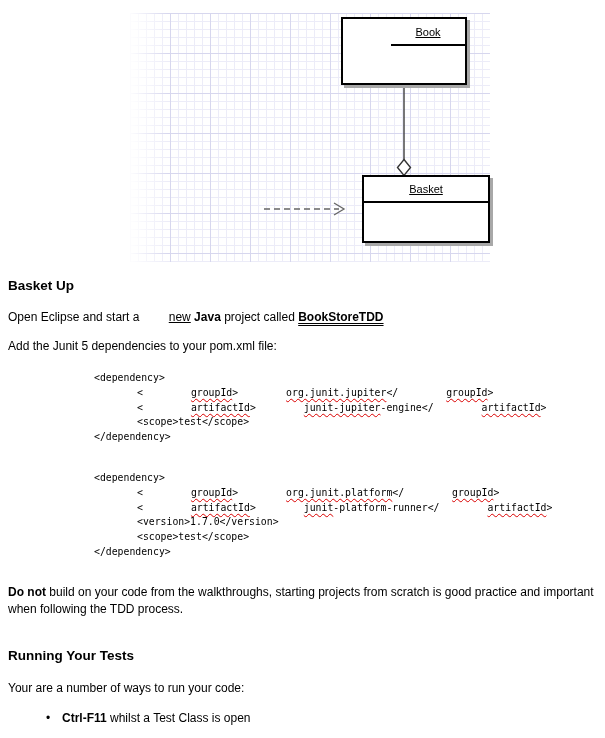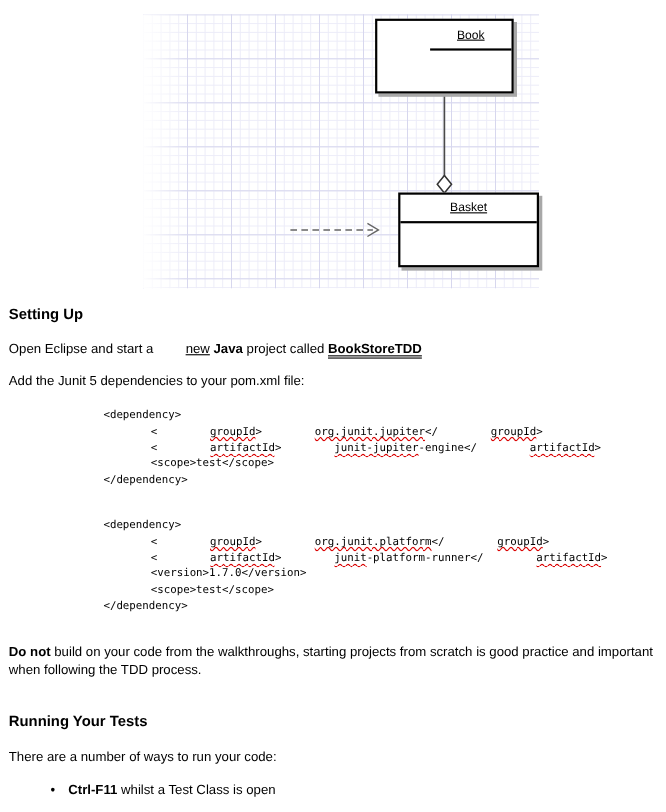--- a/index.html
+++ b/index.html
@@ -87,21 +87,21 @@
   </div>
 
   <div class="uml-class uml-box-basket">
     <div class="uml-title t-basket">
       <span>Basket</span>
     </div>
   </div>
 
 </div>
 
-<div class="abs heading" style="top:277px;">Setting Up</div>
+<div class="abs heading" style="top:277px;">Basket Up</div>
 
 <div class="abs para" style="top:309px;"><span>Open Eclipse and start a </span><span class="u">new</span><span> </span><span class="b">Java</span><span> project called </span><span class="sq-wrap"><span class="inner">BookStoreTDD</span></span></div>
 
 <div class="abs para" style="top:338px;">Add the Junit 5 dependencies to your pom.xml file:</div>
 
 <div class="code-block" style="top:371px;">
   <div class="code-line"><span>&lt;dependency&gt;</span></div>
   <div class="code-line ind"><span>&lt;</span><span class="sq">groupId</span><span>&gt;</span><span class="sq">org.junit.jupiter</span><span>&lt;/</span><span class="sq">groupId</span><span>&gt;</span></div>
   <div class="code-line ind"><span>&lt;</span><span class="sq">artifactId</span><span>&gt;</span><span class="sq">junit-jupiter</span><span>-engine</span><span>&lt;/</span><span class="sq">artifactId</span><span>&gt;</span></div>
   <div class="code-line ind"><span>&lt;scope&gt;test&lt;/scope&gt;</span></div>
@@ -114,15 +114,15 @@
   <div class="code-line ind"><span>&lt;</span><span class="sq">artifactId</span><span>&gt;</span><span class="sq">junit</span><span>-platform-runner</span><span>&lt;/</span><span class="sq">artifactId</span><span>&gt;</span></div>
   <div class="code-line ind"><span>&lt;version&gt;1.7.0&lt;/version&gt;</span></div>
   <div class="code-line ind"><span>&lt;scope&gt;test&lt;/scope&gt;</span></div>
   <div class="code-line"><span>&lt;/dependency&gt;</span></div>
 </div>
 
 <div class="abs para" style="top:584px; width:594px;"><span class="b">Do not</span><span> build on your code from the walkthroughs, starting projects from scratch is good practice and important when following the TDD process.</span></div>
 
 <div class="abs heading" style="top:647px;">Running Your Tests</div>
 
-<div class="abs para" style="top:680px;">There are a number of ways to run your code:</div>
+<div class="abs para" style="top:680px;">Your are a number of ways to run your code:</div>
 
 <div class="bullet-row"><span class="bullet-glyph">•</span><span class="b">Ctrl-F11</span><span> whilst a Test Class is open</span></div>
 
 </body></html>

